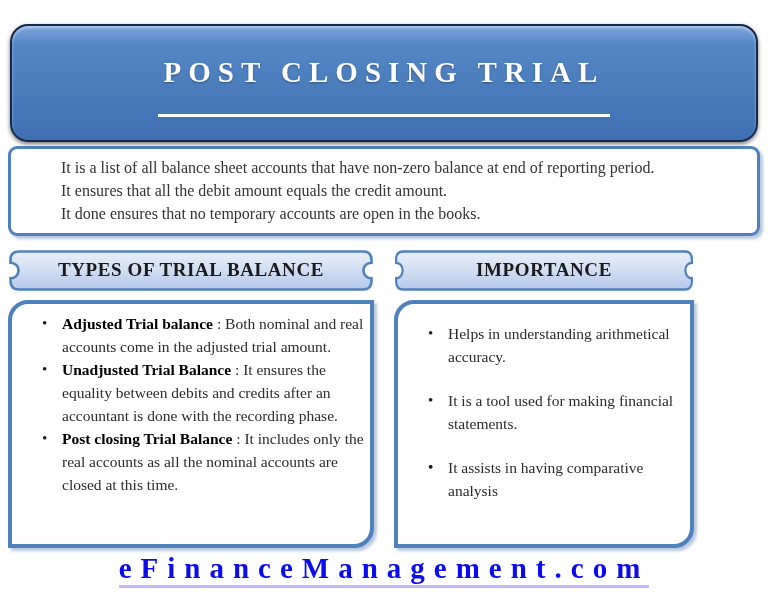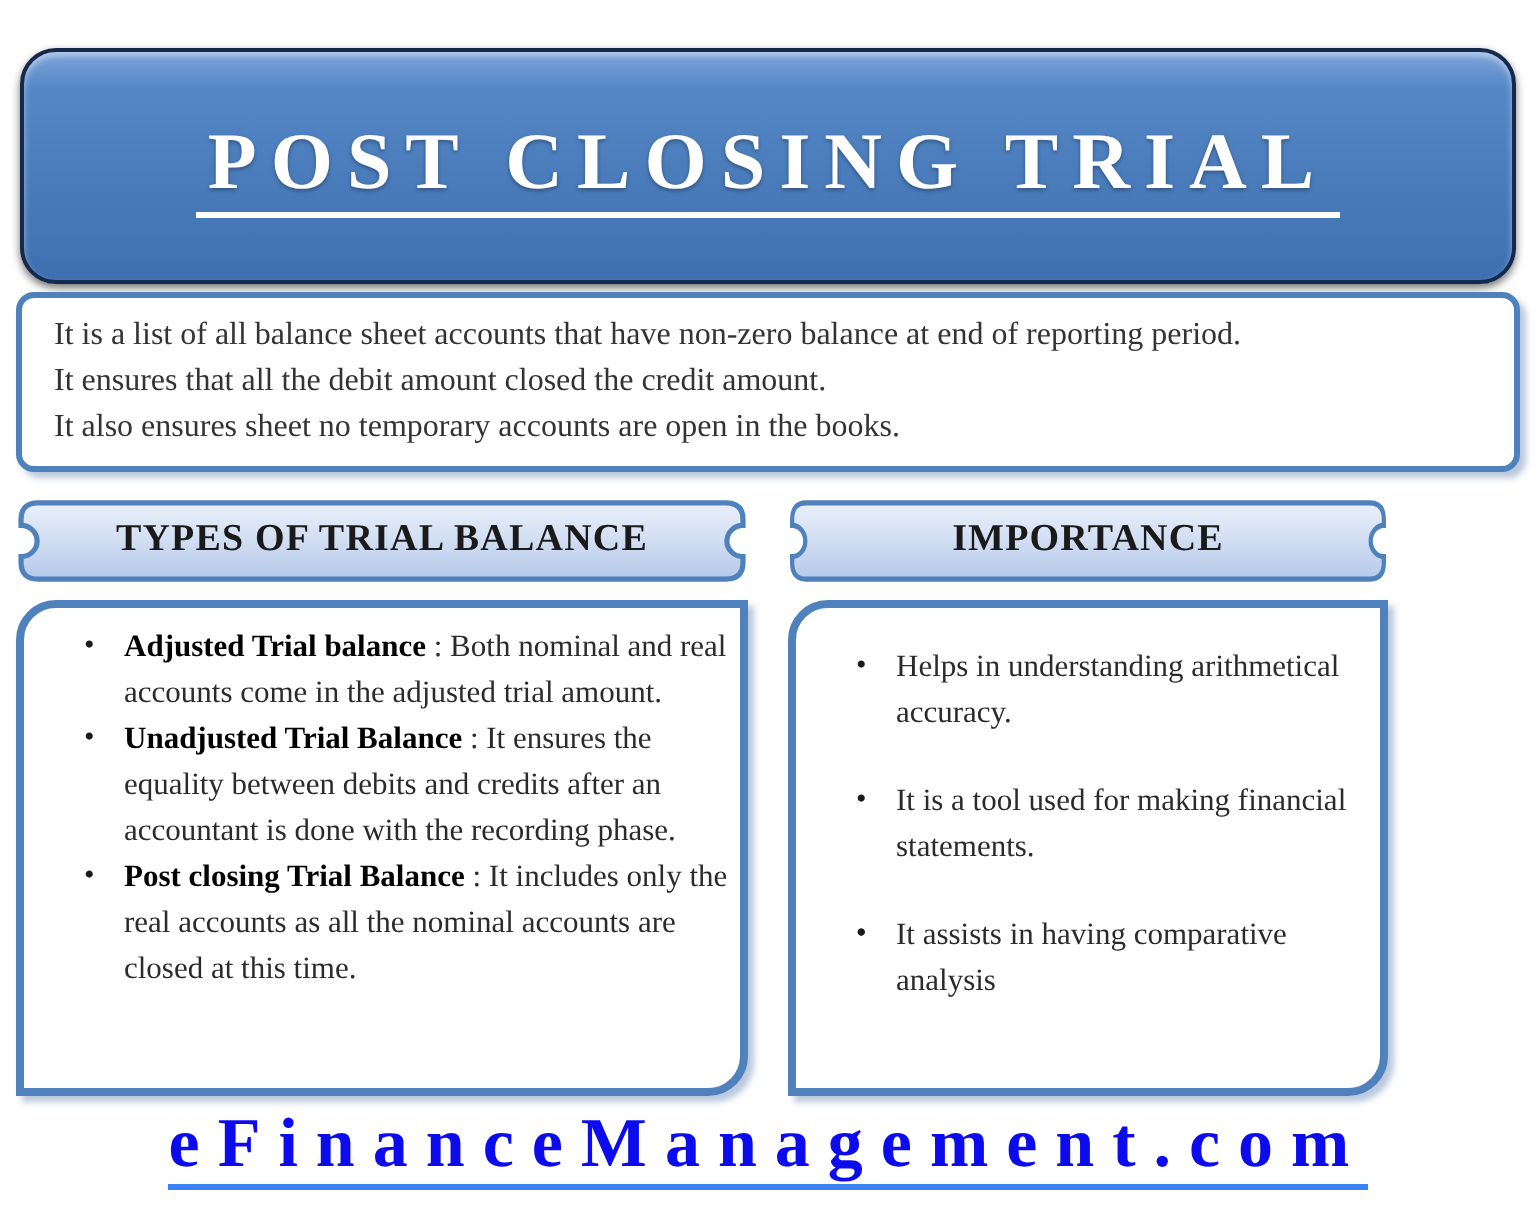--- a/index.html
+++ b/index.html
@@ -14,34 +14,34 @@
   .title-banner{
     position:absolute;left:10px;right:10px;top:24px;height:114px;
     border-radius:18px;
     border:2px solid #15294a;
     background:linear-gradient(180deg,#7ca4da 0%,#5587c7 16%,#4a7cbc 55%,#3f6fb0 100%);
     box-shadow:0 2px 4px rgba(0,0,0,.55), inset 0 2px 3px rgba(255,255,255,.45);
     display:flex;flex-direction:column;align-items:center;justify-content:center;
     gap:3px;
   }
   .title-line{
-    color:#ffffff;font-weight:bold;font-size:40px;line-height:47px;
+    color:#ffffff;font-weight:bold;font-size:29px;line-height:47px;
     letter-spacing:7px;white-space:nowrap;
-    border-bottom:3px solid #ffffff;padding:0 6px 2px 6px;
+    border-bottom:3px solid #ffffff;padding:0 6px 18px 6px;
     text-shadow:0 1px 2px rgba(0,0,0,.35);
   }
 
   
   .desc-box{
     position:absolute;left:8px;right:8px;top:146px;height:70px;
     border:3px solid #4f81bd;border-radius:9px;background:#ffffff;
     box-shadow:3px 3px 3px rgba(115,145,185,.5);
     padding:7px 14px 7px 16px;
   }
-  .desc-line{font-size:16px;line-height:23px;color:#333333;}
+  .desc-line{font-size:16px;line-height:23px;color:#333333;margin-left:34px;}
 
   
   .col{position:absolute;top:249px;}
   .col-left{left:8px;width:366px;}
   .col-right{left:394px;width:300px;}
 
   .hdr-banner{position:relative;height:43px;}
   .hdr-banner svg{position:absolute;inset:0;width:100%;height:100%;}
   .hdr-label{
     position:absolute;inset:0;display:flex;align-items:center;justify-content:center;
@@ -61,38 +61,38 @@
     font-size:15.5px;line-height:23px;color:#2b2b2b;
   }
   ul.blist .blt{position:absolute;left:22px;top:0;font-size:15px;color:#1a1a1a;}
   ul.blist .term{font-weight:bold;color:#000000;}
   ul.spaced li{margin-bottom:21px;}
   ul.spaced{padding-top:10px;}
 
   
   .footer{position:absolute;left:0;right:0;top:552px;text-align:center;}
   .footer a{
-    color:#0b0bee;font-size:35px;font-weight:bold;letter-spacing:9px;
-    text-decoration:none;border-bottom:3px solid #3b82f6;padding-bottom:1px;
+    color:#0b0bee;font-size:29px;font-weight:bold;letter-spacing:9px;
+    text-decoration:none;border-bottom:3px solid #c4b5fd;padding-bottom:1px;
     white-space:nowrap;cursor:pointer;
   }
 </style>
 </head>
 <body>
 
 <div class="stage">
 
   <div class="title-banner">
     <div class="title-line">POST CLOSING TRIAL</div>
   </div>
 
   <div class="desc-box">
     <div class="desc-line">It is a list of all balance sheet accounts that have non-zero balance at end of reporting period.</div>
-    <div class="desc-line">It ensures that all the debit amount closed the credit amount.</div>
-    <div class="desc-line">It also ensures sheet no temporary accounts are open in the books.</div>
+    <div class="desc-line">It ensures that all the debit amount equals the credit amount.</div>
+    <div class="desc-line">It done ensures that no temporary accounts are open in the books.</div>
   </div>
 
   <div class="col col-left">
     <div class="hdr-banner">
       <svg viewBox="0 0 364 44" preserveAspectRatio="none" aria-hidden="true">
         <defs>
           <linearGradient id="bnGrad" x1="0" y1="0" x2="0" y2="1">
             <stop offset="0" stop-color="#eaf0fa"></stop>
             <stop offset="0.45" stop-color="#d3dff3"></stop>
             <stop offset="1" stop-color="#b5c9e9"></stop>

